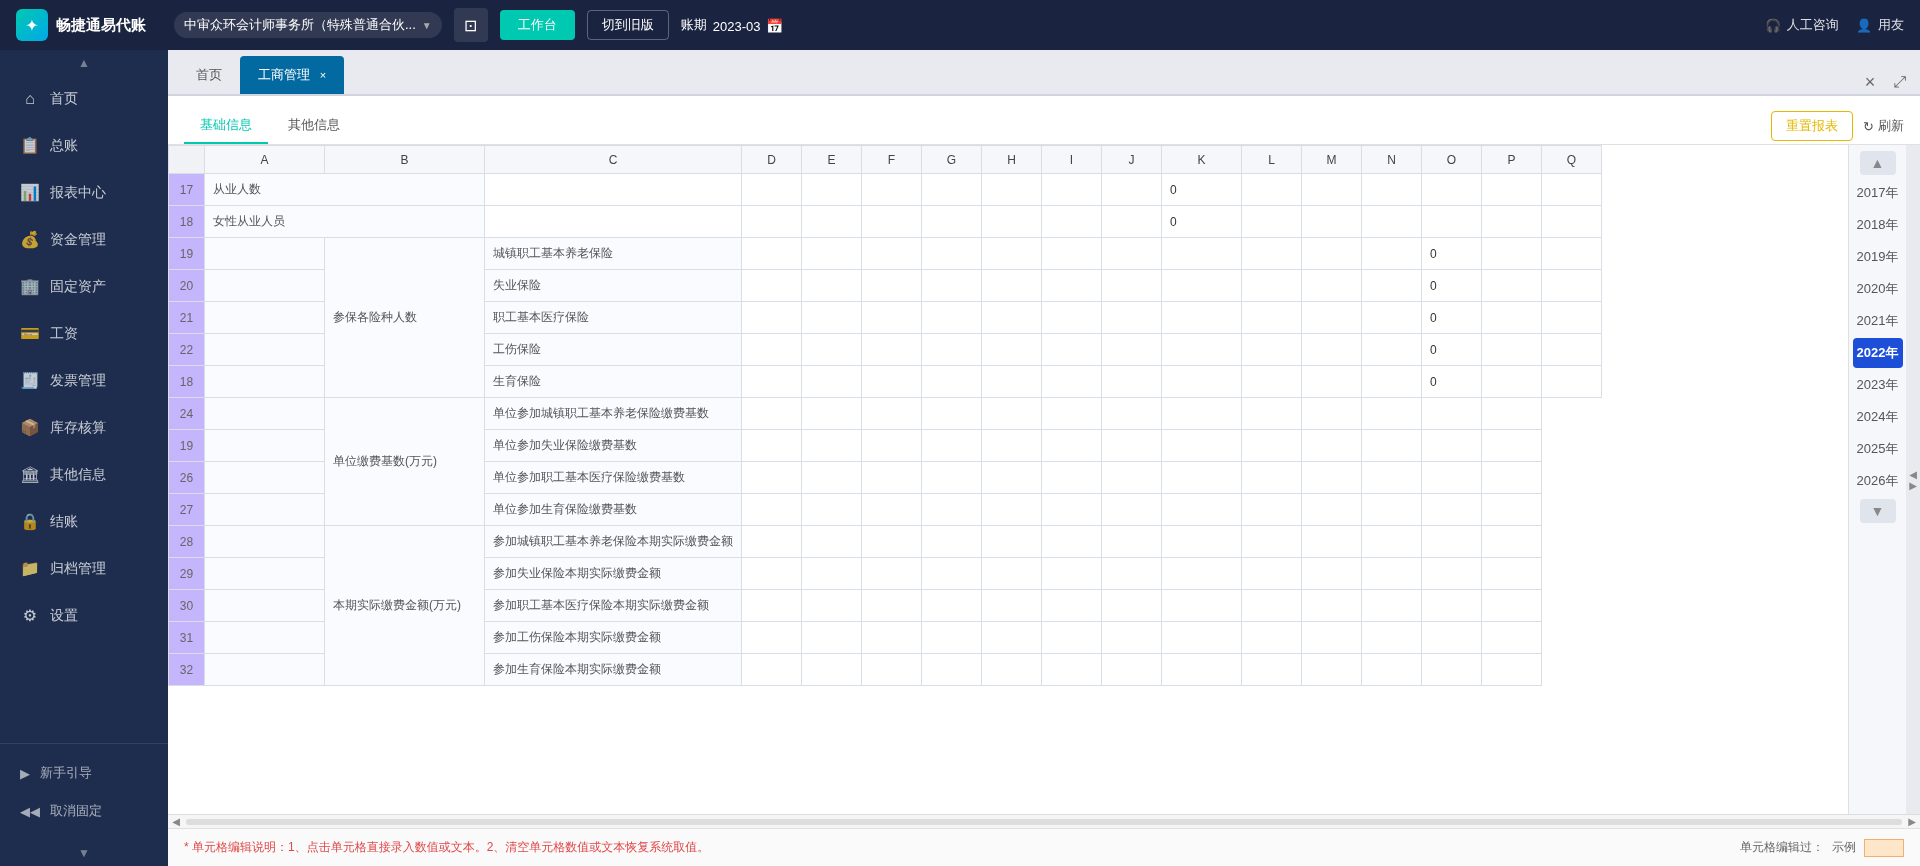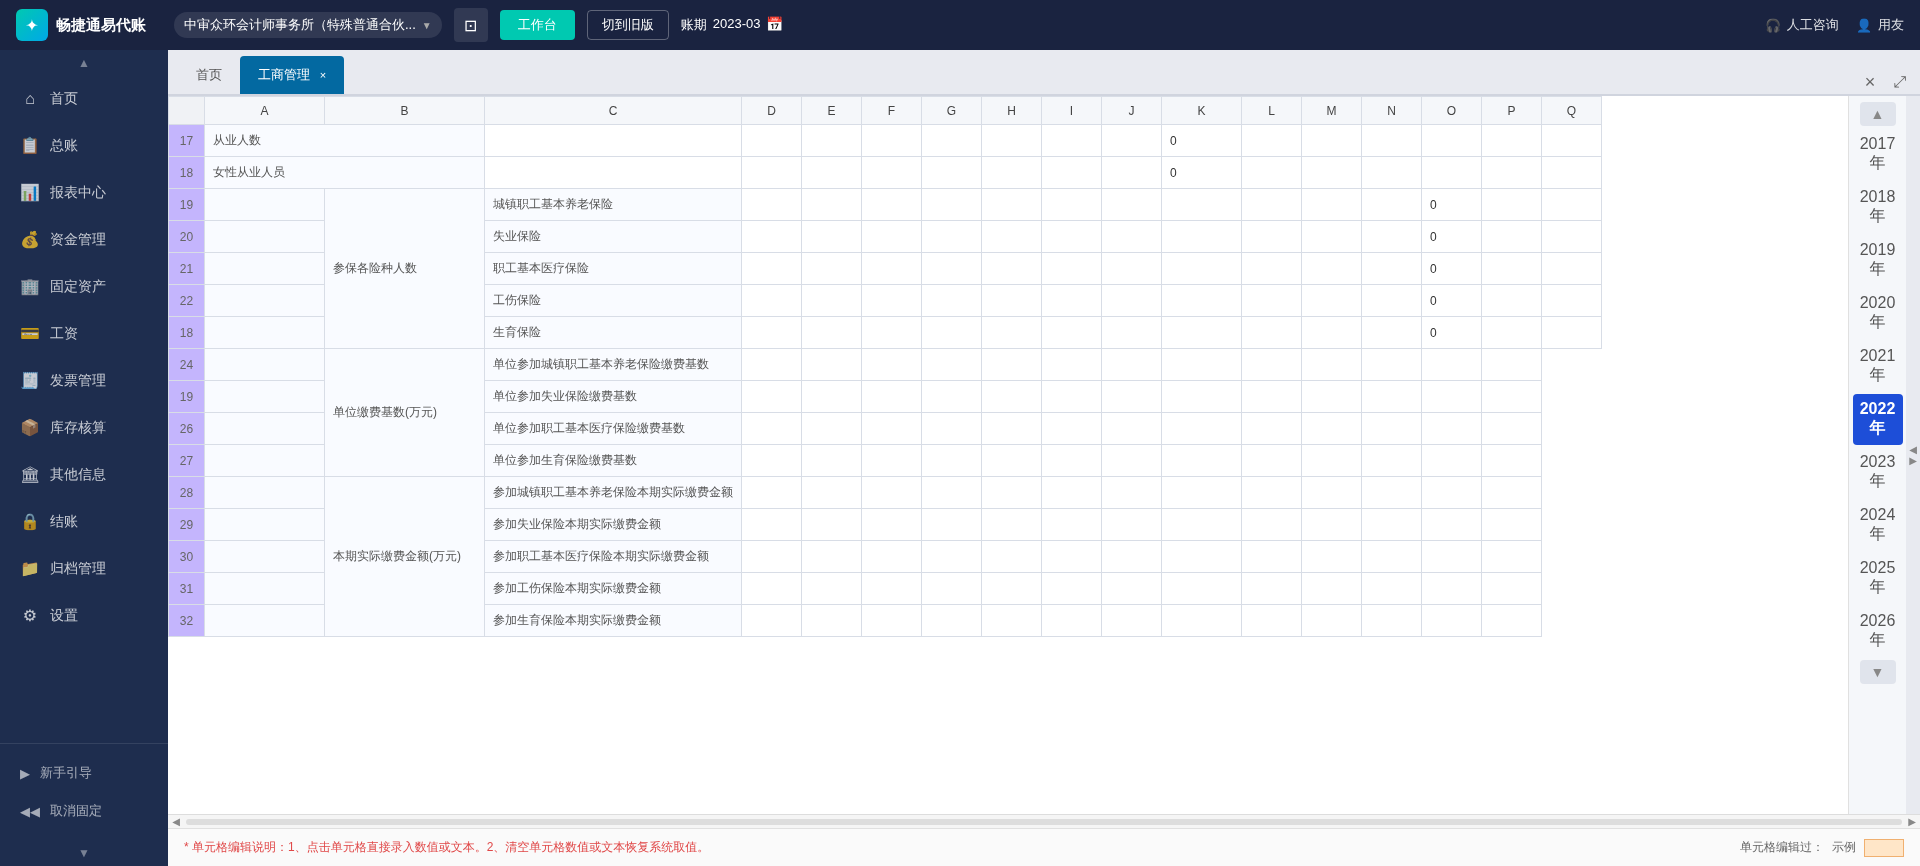--- a/index.html
+++ b/index.html
@@ -59,21 +59,21 @@
       background: transparent;
       color: white;
       border: 1px solid rgba(255,255,255,0.3);
       border-radius: 4px;
       padding: 5px 14px;
       font-size: 13px;
       cursor: pointer;
       font-family: inherit;
     }
     .period-area {
-      display: flex; align-items: flex-start; gap: 6px;
+      display: flex; align-items: flex-end; gap: 6px;
       color: white; font-size: 13px;
     }
     .calendar-icon { font-size: 14px; color: #aaa; cursor: pointer; }
     .header-right {
       margin-left: auto;
       display: flex; align-items: center; gap: 18px;
     }
     .header-right-item {
       display: flex; align-items: center; gap: 5px;
       color: rgba(255,255,255,0.85); font-size: 13px; cursor: pointer;
@@ -317,21 +317,21 @@
     .year-nav-btn {
       width: 36px; height: 24px;
       display: flex; align-items: center; justify-content: center;
       cursor: pointer; color: #888; font-size: 14px;
       background: #e0e4ec; border-radius: 4px; margin: 2px 0;
     }
     .year-item {
       width: 50px;
       padding: 6px 4px;
       text-align: center;
-      font-size: 16px;
+      font-size: 13px;
       color: #555;
       cursor: pointer;
       border-radius: 4px;
       margin: 1px 0;
     }
     .year-item.active {
       background: #1d4ed8;
       color: white;
       font-weight: bold;
     }
@@ -513,20 +513,31 @@
       </div>
 
       <div style="margin-left:auto; display:flex; align-items:center; gap:6px; padding-right:8px;">
         <span class="wc-btn" style="font-size:18px;">×</span>
         <span class="wc-btn" style="font-size:16px;">⤢</span>
       </div>
     </div>
 
     <div class="page-content">
 
+      <div class="sub-tabs">
+        <div class="sub-tab active">基础信息</div>
+        <div class="sub-tab">其他信息</div>
+        <div class="sub-tab-actions">
+          <button class="reset-btn">重置报表</button>
+          <button class="refresh-btn">
+            <span>↻</span>
+            <span>刷新</span>
+          </button>
+        </div>
+      </div>
 
       <div class="spreadsheet-container">
         <div class="spreadsheet-main">
           <table class="sheet-table">
             <colgroup>
               <col style="width:36px">
               <col class="col-A">
               <col class="col-B">
               <col class="col-C">
               <col class="col-D">

